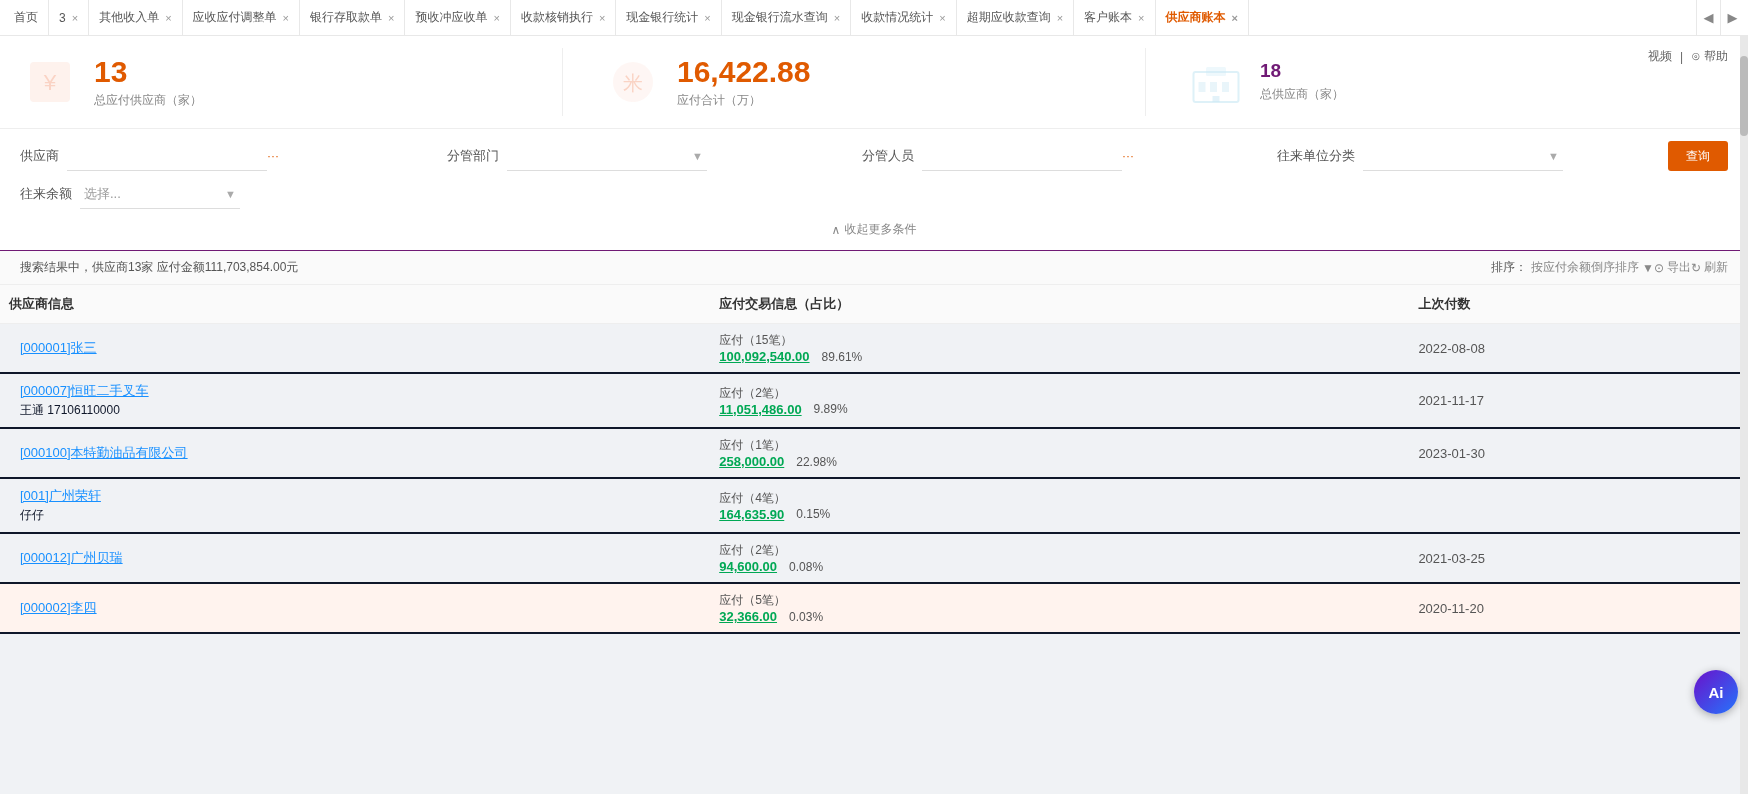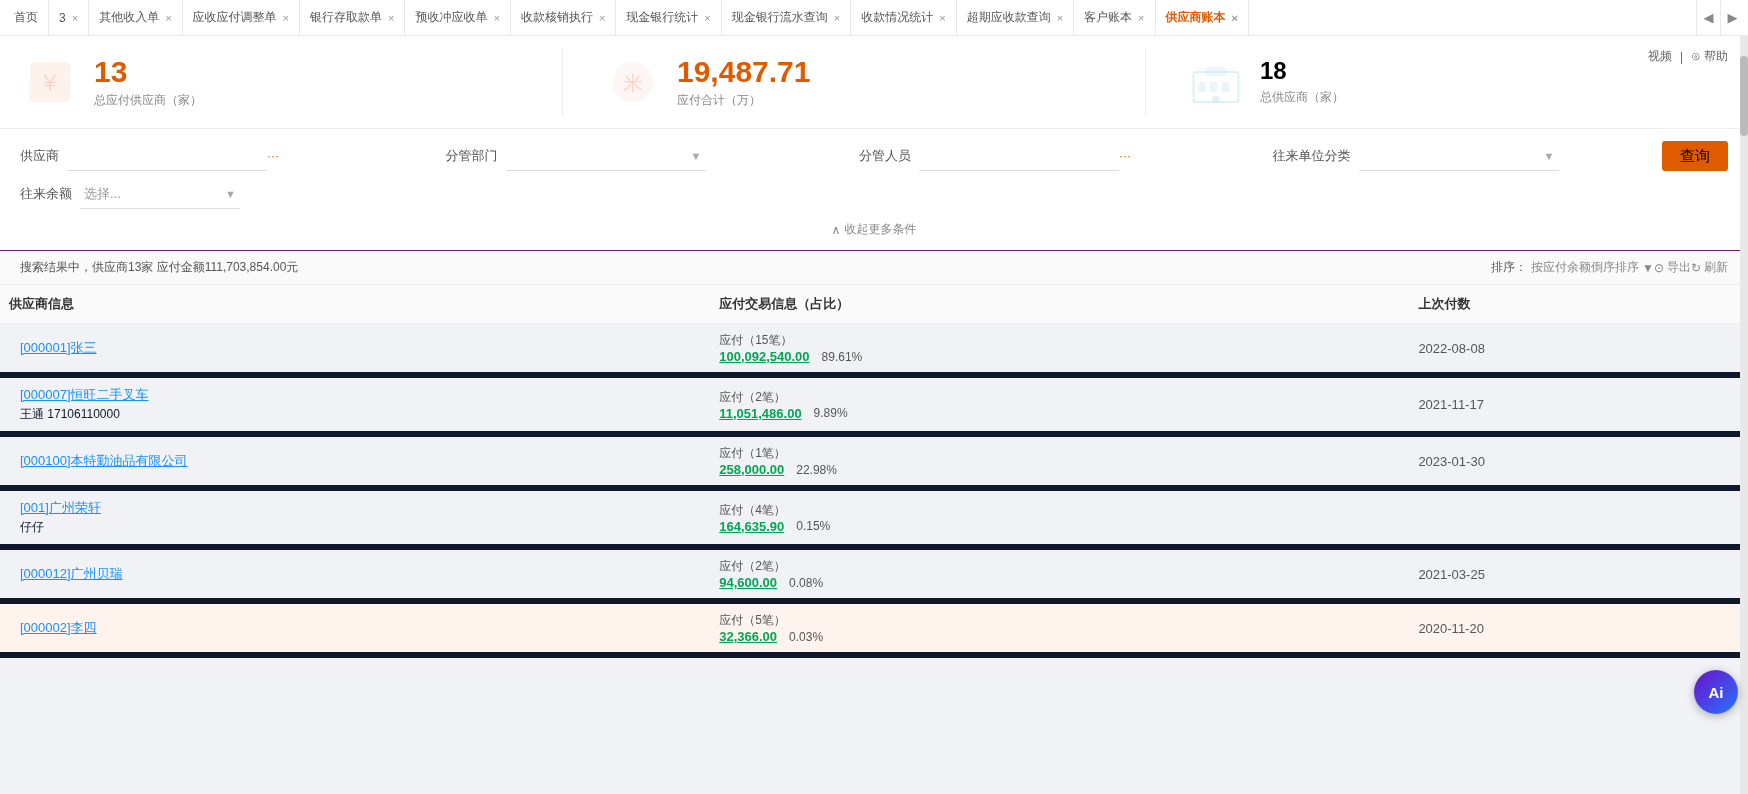--- a/index.html
+++ b/index.html
@@ -55,21 +55,21 @@
       height: 60px;
       display: flex;
       align-items: center;
       justify-content: center;
       margin-right: 14px;
       flex-shrink: 0;
     }
     .stat-icon svg { width: 50px; height: 50px; opacity: 0.3; }
     .stat-content { display: flex; flex-direction: column; }
     .stat-number { font-size: 30px; font-weight: bold; color: #e05a00; line-height: 1.1; }
-    .stat-number.black { color: #000000; font-size: 24px; }
+    .stat-number.black { color: #701a75; font-size: 19px; }
     .stat-label { font-size: 12px; color: #888; margin-top: 4px; }
     .header-actions {
       position: absolute;
       right: 20px;
       top: 12px;
       display: flex;
       align-items: center;
       font-size: 12px;
       color: #666;
       gap: 8px;
@@ -121,26 +121,26 @@
       border-bottom: 1px solid #ddd;
       cursor: pointer;
       position: relative;
       min-width: 0;
     }
     .filter-select-text { flex: 1; font-size: 13px; color: #999; padding: 0 4px; }
     .filter-select-arrow { color: #aaa; font-size: 11px; margin-right: 4px; }
     .filter-ellipsis { color: #e05a00; font-size: 12px; margin-right: 4px; cursor: pointer; }
     .filter-btn {
       background: #e05a00;
-      color: #000000;
+      color: #ffffff;
       border: none;
       padding: 6px 18px;
       border-radius: 3px;
       cursor: pointer;
-      font-size: 15px;
+      font-size: 12px;
       white-space: nowrap;
       height: 30px;
       margin-left: 16px;
     }
     .collapse-btn {
       display: flex;
       justify-content: center;
       align-items: center;
       padding: 4px 0;
       color: #888;
@@ -183,21 +183,21 @@
       padding: 10px 20px;
       text-align: left;
       font-weight: 600;
       font-size: 13px;
       color: #333;
       border-bottom: 1px solid #eee;
       white-space: nowrap;
     }
     .data-table td {
       padding: 8px 20px;
-      border-bottom: 6px solid #0f172a;
+      border-bottom: 2px solid #0f172a;
       vertical-align: middle;
       font-size: 13px;
     }
     .data-table tr.highlighted td { background: #fff3ee; }
     .supplier-link {
       color: #1890ff;
       text-decoration: underline;
       cursor: pointer;
       font-size: 13px;
     }
@@ -301,21 +301,21 @@
     </div>
 
     <div class="stat-block" style="padding-left:40px;">
       <div class="stat-icon">
         <svg viewBox="0 0 100 100" fill="none" xmlns="http://www.w3.org/2000/svg">
           <circle cx="50" cy="50" r="40" fill="#f07040" opacity="0.2"></circle>
           <text x="50" y="65" text-anchor="middle" font-size="40" fill="#f07040">米</text>
         </svg>
       </div>
       <div class="stat-content">
-        <span class="stat-number">19,487.71</span>
+        <span class="stat-number">16,422.88</span>
         <span class="stat-label">应付合计（万）</span>
       </div>
     </div>
 
     <div class="stat-block" style="padding-left:40px;border-right:none;">
       <div class="stat-icon">
         <svg viewBox="0 0 100 100" fill="none" xmlns="http://www.w3.org/2000/svg">
           <rect x="5" y="30" width="90" height="60" rx="4" fill="none" stroke="#4ab0d9" stroke-width="4" opacity="0.6"></rect>
           <rect x="15" y="50" width="14" height="20" fill="#4ab0d9" opacity="0.4"></rect>
           <rect x="38" y="50" width="14" height="20" fill="#4ab0d9" opacity="0.4"></rect>

